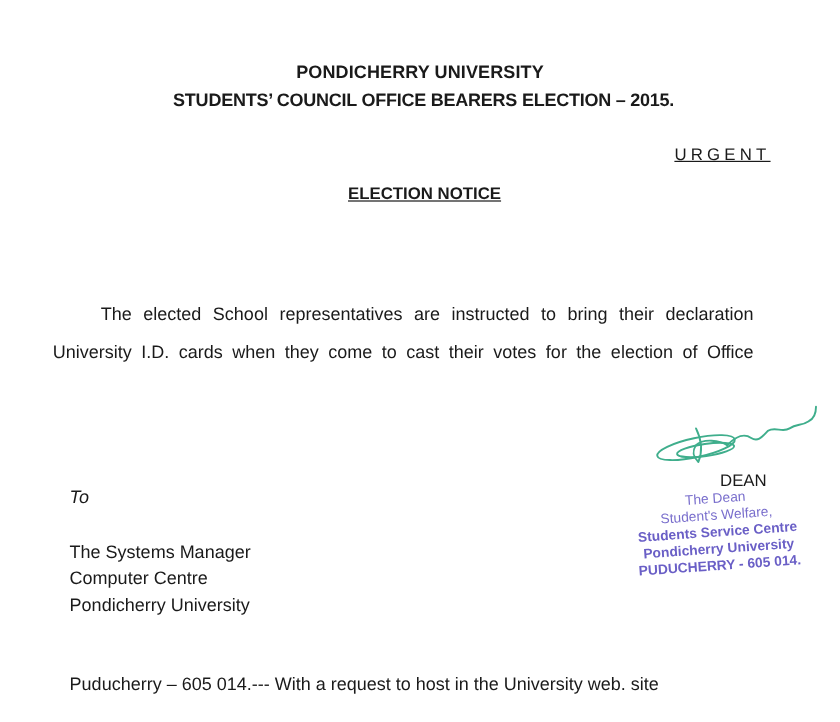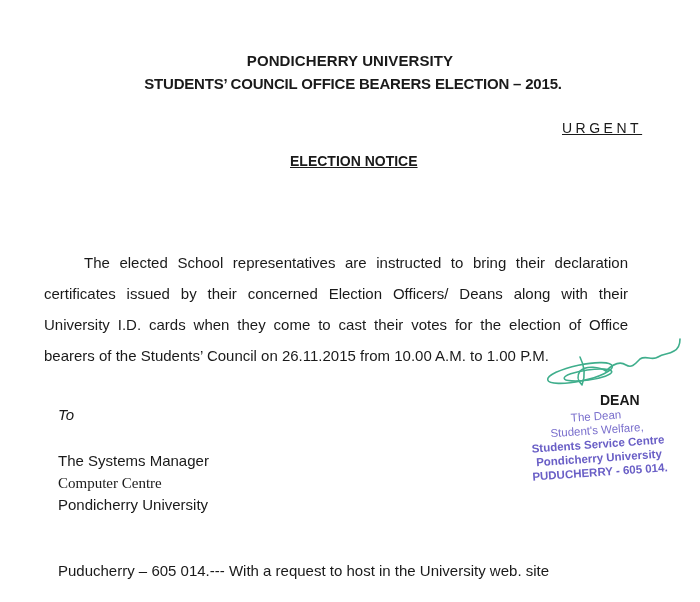--- a/index.html
+++ b/index.html
@@ -9,43 +9,41 @@
   }
   .abs { position: absolute; white-space: nowrap; }
   .title1 { top: 52px; left: 0; width: 700px; text-align: center; font-size: 15px; font-weight: bold; letter-spacing: 0.1px; }
   .title2 { top: 75px; left: 0; width: 700px; text-align: center; font-size: 15px; font-weight: bold; letter-spacing: -0.2px; padding-left: 6px; box-sizing: border-box; }
   .urgent { top: 120px; left: 562px; font-size: 14px; font-weight: normal; text-decoration: underline; letter-spacing: 3.5px; }
   .notice { top: 153px; left: 290px; font-size: 14px; font-weight: bold; text-decoration: underline; }
   .para { top: 207px; left: 44px; width: 584px; font-size: 15px; line-height: 31px; text-align: justify; white-space: normal; margin-top: 40px; }
   .para .line { display: block; text-align: justify; text-align-last: justify; height: 31px; }
   .para .line.first { text-indent: 40px; }
   .para .line.last { text-align-last: left; }
-  .dean { top: 392px; left: 600px; font-size: 14px; font-weight: bold; }
+  .dean { top: 392px; left: 600px; font-size: 14px; font-weight: normal; }
   .to { top: 406px; left: 58px; font-size: 15px; font-style: italic; }
   .addr { left: 58px; font-size: 15px; line-height: 22px; }
   .stamp { top: 409px; left: 513px; width: 170px; color: #6b5fc7; font-size: 11.5px; line-height: 14px; text-align: center; transform: rotate(-4deg); transform-origin: center; opacity: 0.9; }
   .stamp .s-line { display: block; }
   .stamp .bold { font-weight: bold; color: #5a4ec0; }
   .signature { top: 335px; left: 540px; width: 160px; height: 60px; }
 </style>
 </head>
 <body>
 
 <div class="abs title1">PONDICHERRY UNIVERSITY</div>
 <div class="abs title2">STUDENTS’ COUNCIL OFFICE BEARERS ELECTION – 2015.</div>
 
 <div class="abs urgent">URGENT</div>
 
 <div class="abs notice">ELECTION NOTICE</div>
 
 <div class="abs para">
   <span class="line first">The elected School representatives are instructed to bring their declaration</span>
-  <span class="line">certificates issued by their concerned Election Officers/ Deans along with their</span>
   <span class="line">University I.D. cards when they come to cast their votes for the election of Office</span>
-  <span class="line last">bearers of the Students’ Council on 26.11.2015 from 10.00 A.M. to 1.00 P.M.</span>
 </div>
 
 <svg class="abs signature" viewBox="0 0 160 60">
   <g fill="none" stroke="#3fae8c" stroke-width="1.6" stroke-linecap="round" stroke-linejoin="round">
     <ellipse cx="40" cy="38" rx="33" ry="8" transform="rotate(-12 40 38)"></ellipse>
     <ellipse cx="48" cy="40" rx="24" ry="5" transform="rotate(-8 48 40)"></ellipse>
     <path d="M40 22 C44 30, 46 40, 42 50 C38 46, 36 42, 40 36 C46 30, 60 32, 66 36"></path>
     <path d="M66 36 C74 28, 80 26, 86 30 C92 34, 96 28, 100 24 C106 20, 112 26, 118 22 C124 18, 128 20, 134 16 C138 14, 140 10, 140 4"></path>
   </g>
 </svg>
@@ -56,15 +54,15 @@
   <span class="s-line">The Dean</span>
   <span class="s-line">Student's Welfare,</span>
   <span class="s-line bold">Students Service Centre</span>
   <span class="s-line bold">Pondicherry University</span>
   <span class="s-line bold">PUDUCHERRY - 605 014.</span>
 </div>
 
 <div class="abs to">To</div>
 
 <div class="abs addr" style="top:450px;text-align:right;">The Systems Manager</div>
-<div class="abs addr" style="top:472px;font-family:Liberation Serif, serif;">Computer Centre</div>
+<div class="abs addr" style="top:472px;">Computer Centre</div>
 <div class="abs addr" style="top:494px;">Pondicherry University</div>
 <div class="abs addr" style="top:516px;margin-top:44px;">Puducherry – 605 014.--- With a request to host in the University web. site</div>
 
 </body></html>

